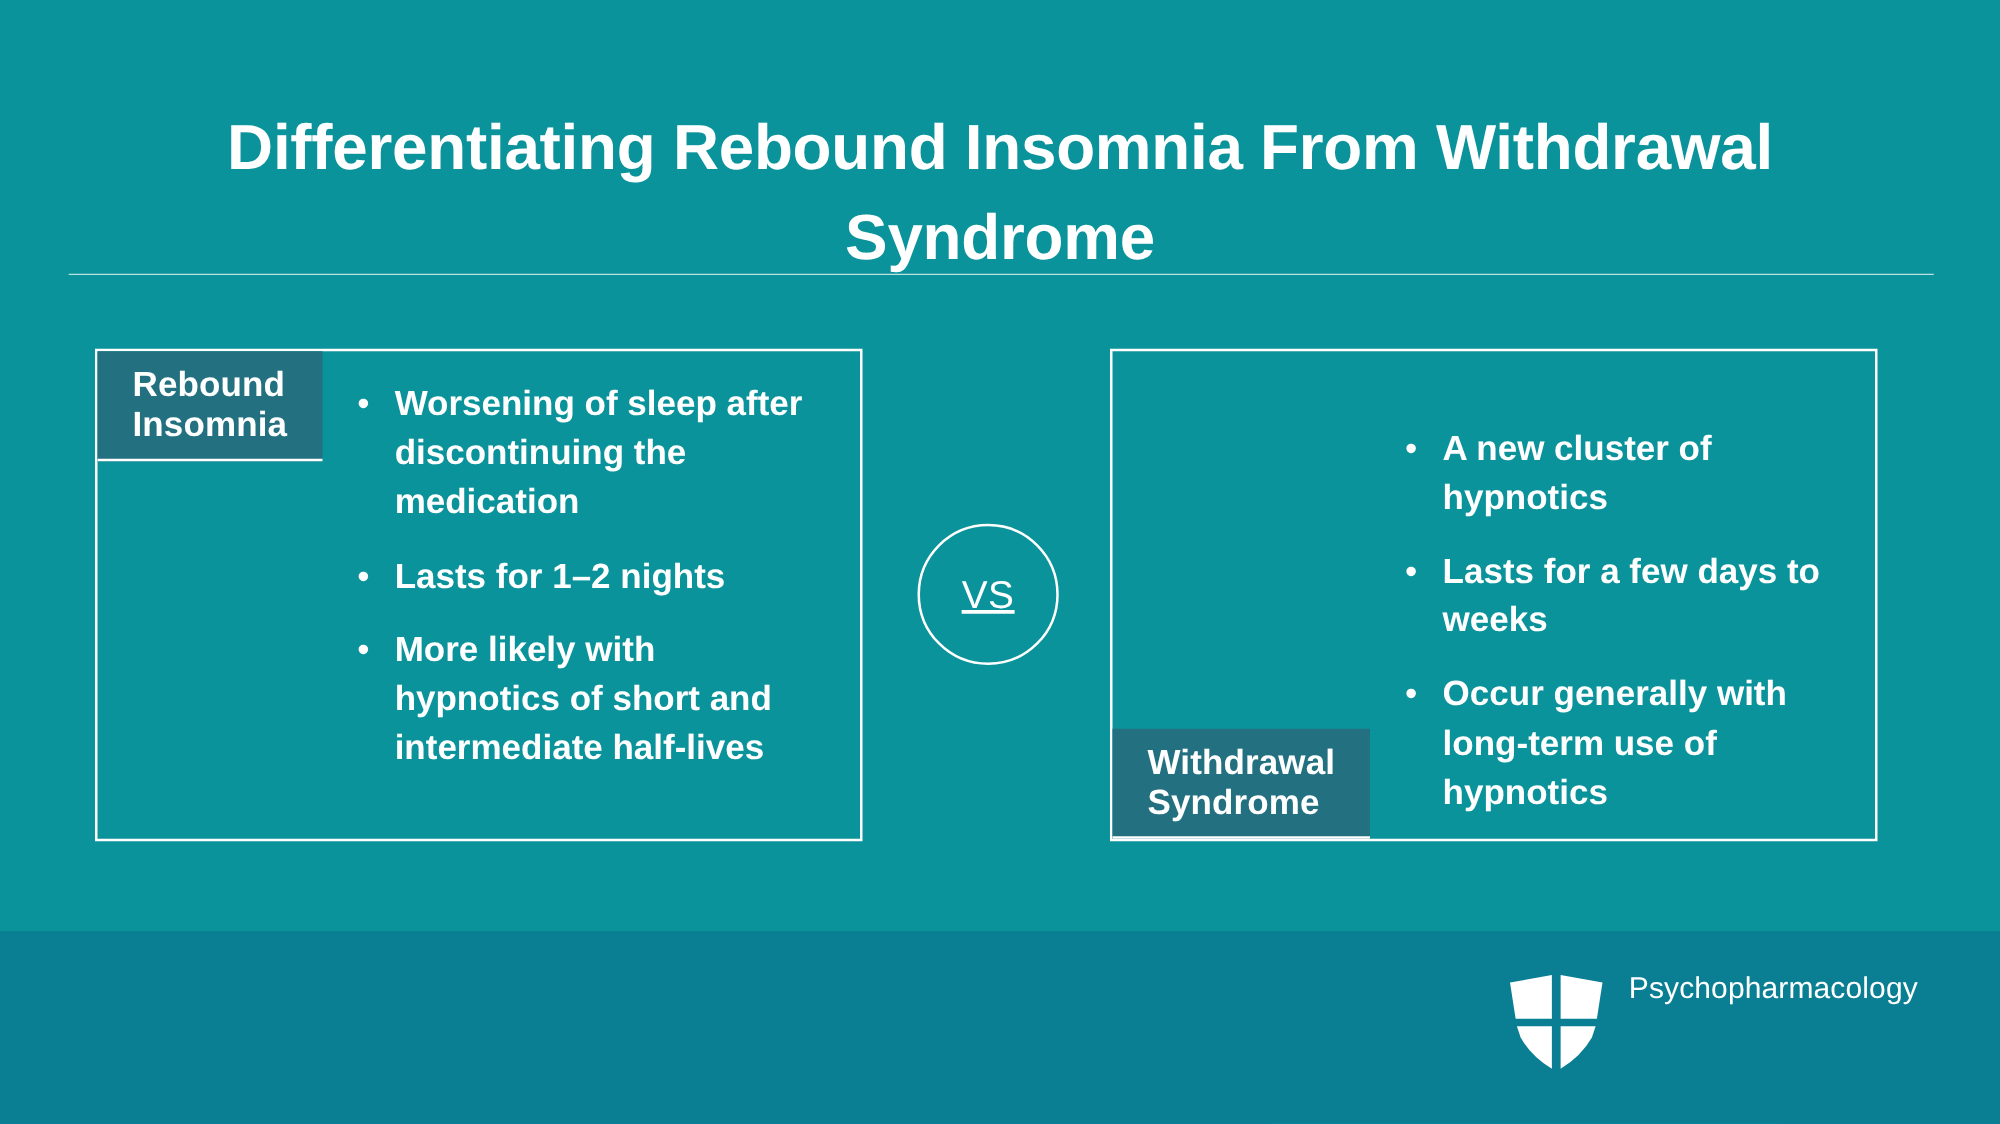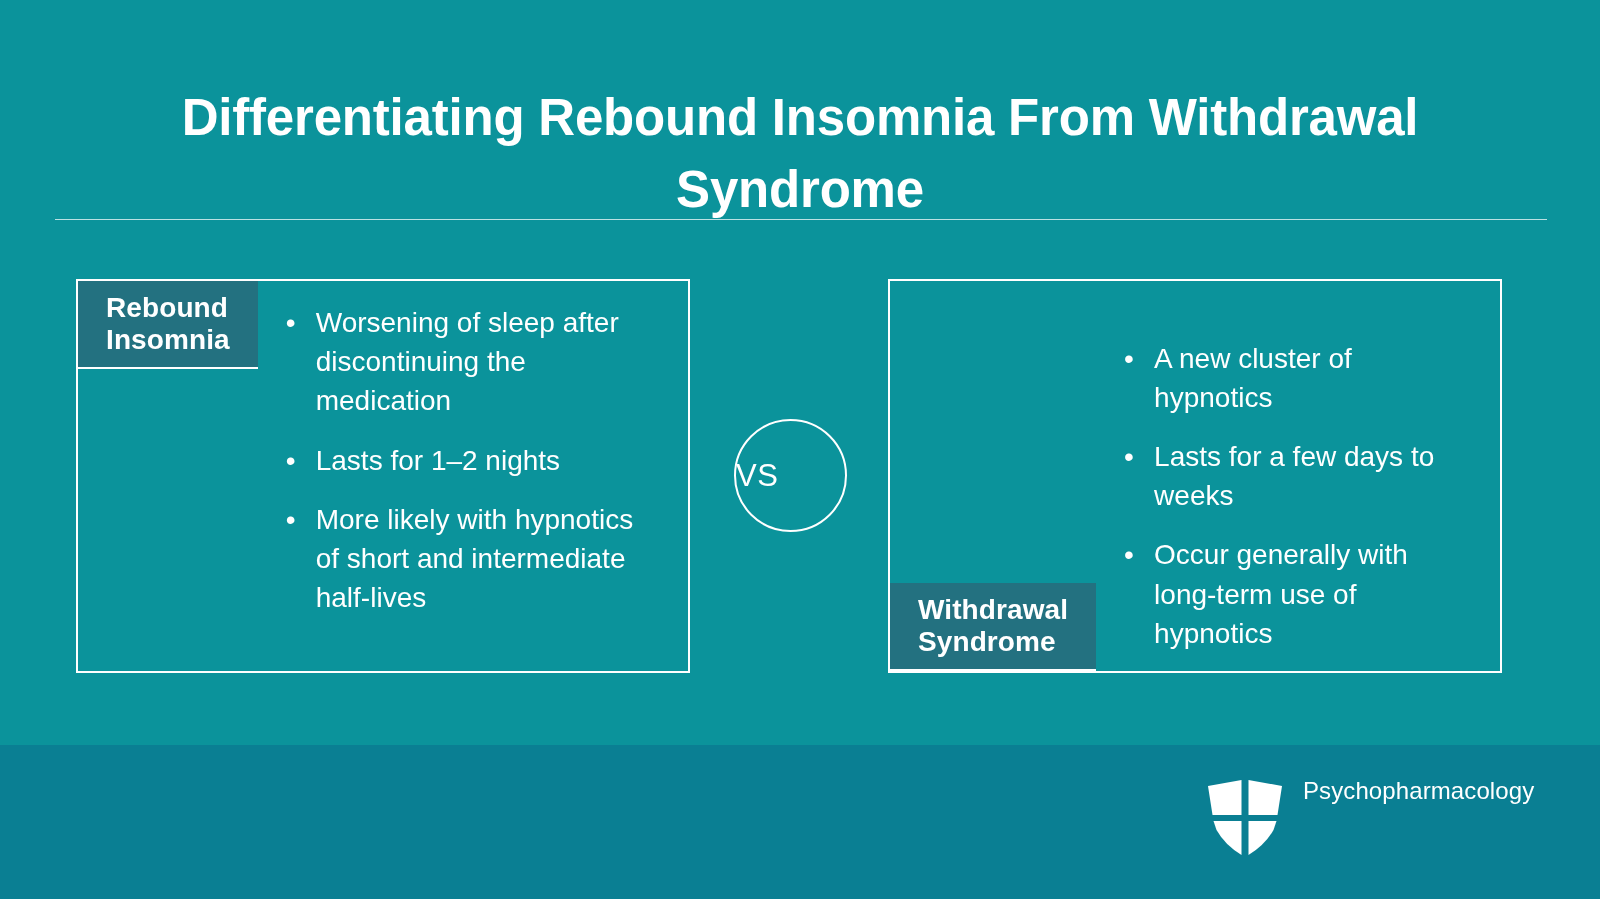--- a/index.html
+++ b/index.html
@@ -100,33 +100,35 @@
   }
   .bullet-item:last-child { margin-bottom:0; }
 
   .bullet-dot {
     flex:0 0 36px;
     text-align:left;
     padding-left:6px;
     line-height:1.40;
     font-size:28px;
   }
-  .bullet-text { flex:1 1 auto; }
+  .bullet-text { flex:1 1 auto;font-weight:bold; }
 
   
   .vs-circle {
     position:absolute;
     left:734px;
     top:419px;
     width:113px;
     height:113px;
     border:2px solid #ffffff;
     border-radius:50%;
     display:flex;
     align-items:center;
+    justify-content:center;
+    text-decoration:underline;
   }
   .vs-label {
     font-size:31px;
     color:#ffffff;
     letter-spacing:0.5px;
   }
 
   
   .footer {
     position:absolute;

